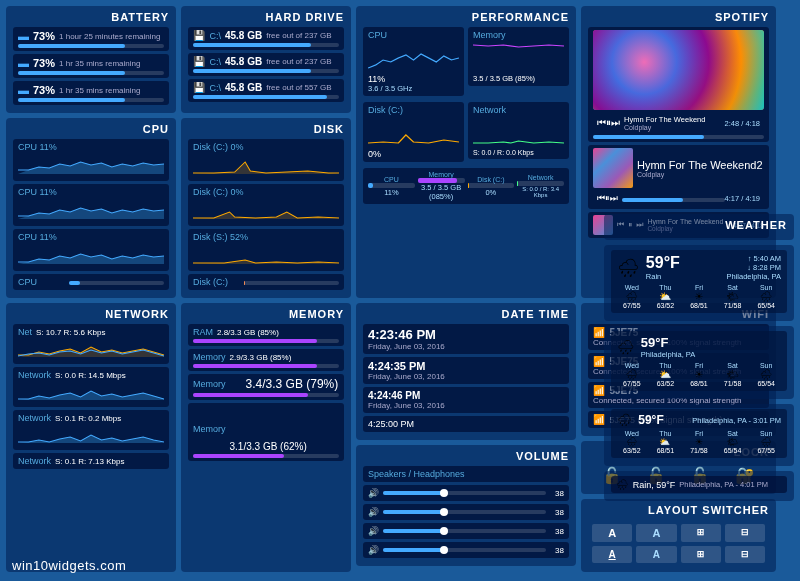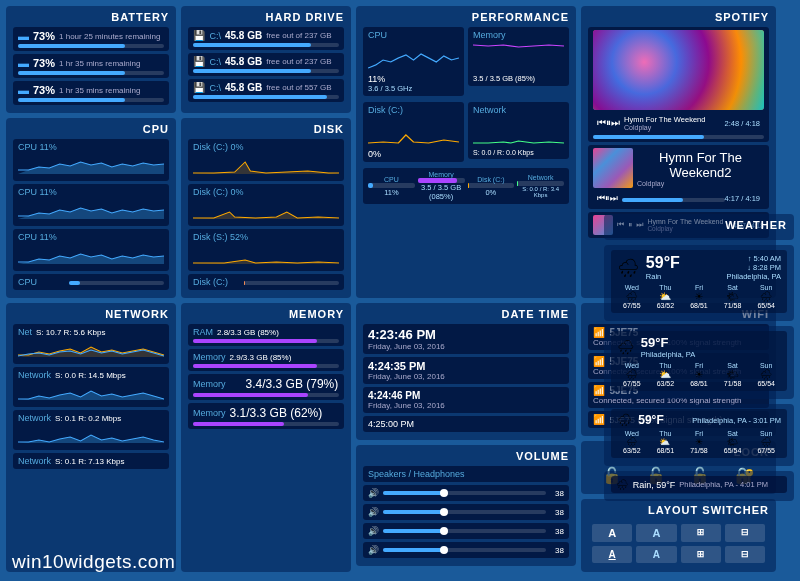--- a/index.html
+++ b/index.html
@@ -167,21 +167,21 @@
       color: #fff;
       font-size: 9px;
       font-weight: bold;
     }
 
     .footer-text {
       position: absolute;
       bottom: 8px;
       left: 12px;
       color: #fff;
-      font-size: 19px;
+      font-size: 13px;
       font-weight: 300;
       letter-spacing: 0.5px;
     }
 
     
     .sparkline { stroke: #4af; stroke-width: 1; fill: none; }
     .sparkfill { fill: rgba(64,180,255,0.3); stroke: none; }
     .sparkline-orange { stroke: #fa0; stroke-width: 1; fill: none; }
     .sparkfill-orange { fill: rgba(255,160,0,0.2); stroke: none; }
     .sparkline-purple { stroke: #c4f; stroke-width: 1; fill: none; }
@@ -397,21 +397,21 @@
       </div>
       <div class="progress-bar">
           <div class="progress-fill" style="width:65%"></div>
         </div>
     </div>
 
     <div class="sec-box">
       <div style="display:flex;gap:4px;align-items:center;">
         <div style="width:40px;height:40px;border-radius:2px;background:linear-gradient(135deg,#e84393,#4a90d9,#9b59b6,#f39c12);flex-shrink:0;"></div>
         <div style="flex:1;">
-          <div class="txt-white" style="font-size:13px;text-align:center;">Hymn For The Weekend2</div>
+          <div class="txt-white" style="font-size:11px;">Hymn For The Weekend2</div>
           <div class="txt-gray" style="font-size:7px;">Coldplay</div>
         </div>
       </div>
       <div class="spotify-controls" style="margin-top:3px;">
         <span style="color:#fff;font-size:9px;">⏮</span>
         <span style="color:#fff;font-size:9px;">⏸</span>
         <span style="color:#fff;font-size:9px;">⏭</span>
         <div style="flex:1;margin-left:4px;">
           <div class="progress-bar">
               <div class="progress-fill" style="width:60%"></div>
@@ -588,21 +588,21 @@
         <span class="txt-white" style="font-size:12px;margin-left:16px;">3.4/3.3 GB (79%)</span>
       </div>
       <div class="progress-bar">
           <div class="progress-fill-purple" style="width:79%"></div>
         </div>
     </div>
 
     <div class="sec-box">
       <div class="row-flex">
         <span class="txt-blue">Memory</span>
-        <span class="txt-white" style="font-size:12px;">3.1/3.3 GB (62%)</span>
+        <span class="txt-white" style="font-size:10px;margin-top:35px;">3.1/3.3 GB (62%)</span>
       </div>
       <div class="progress-bar">
           <div class="progress-fill-purple" style="width:62%"></div>
         </div>
     </div>
   </div>
 
   <div style="grid-column:3; grid-row:3 / span 2; display:flex; flex-direction:column; gap:5px;">
 
     <div class="widget-box">

